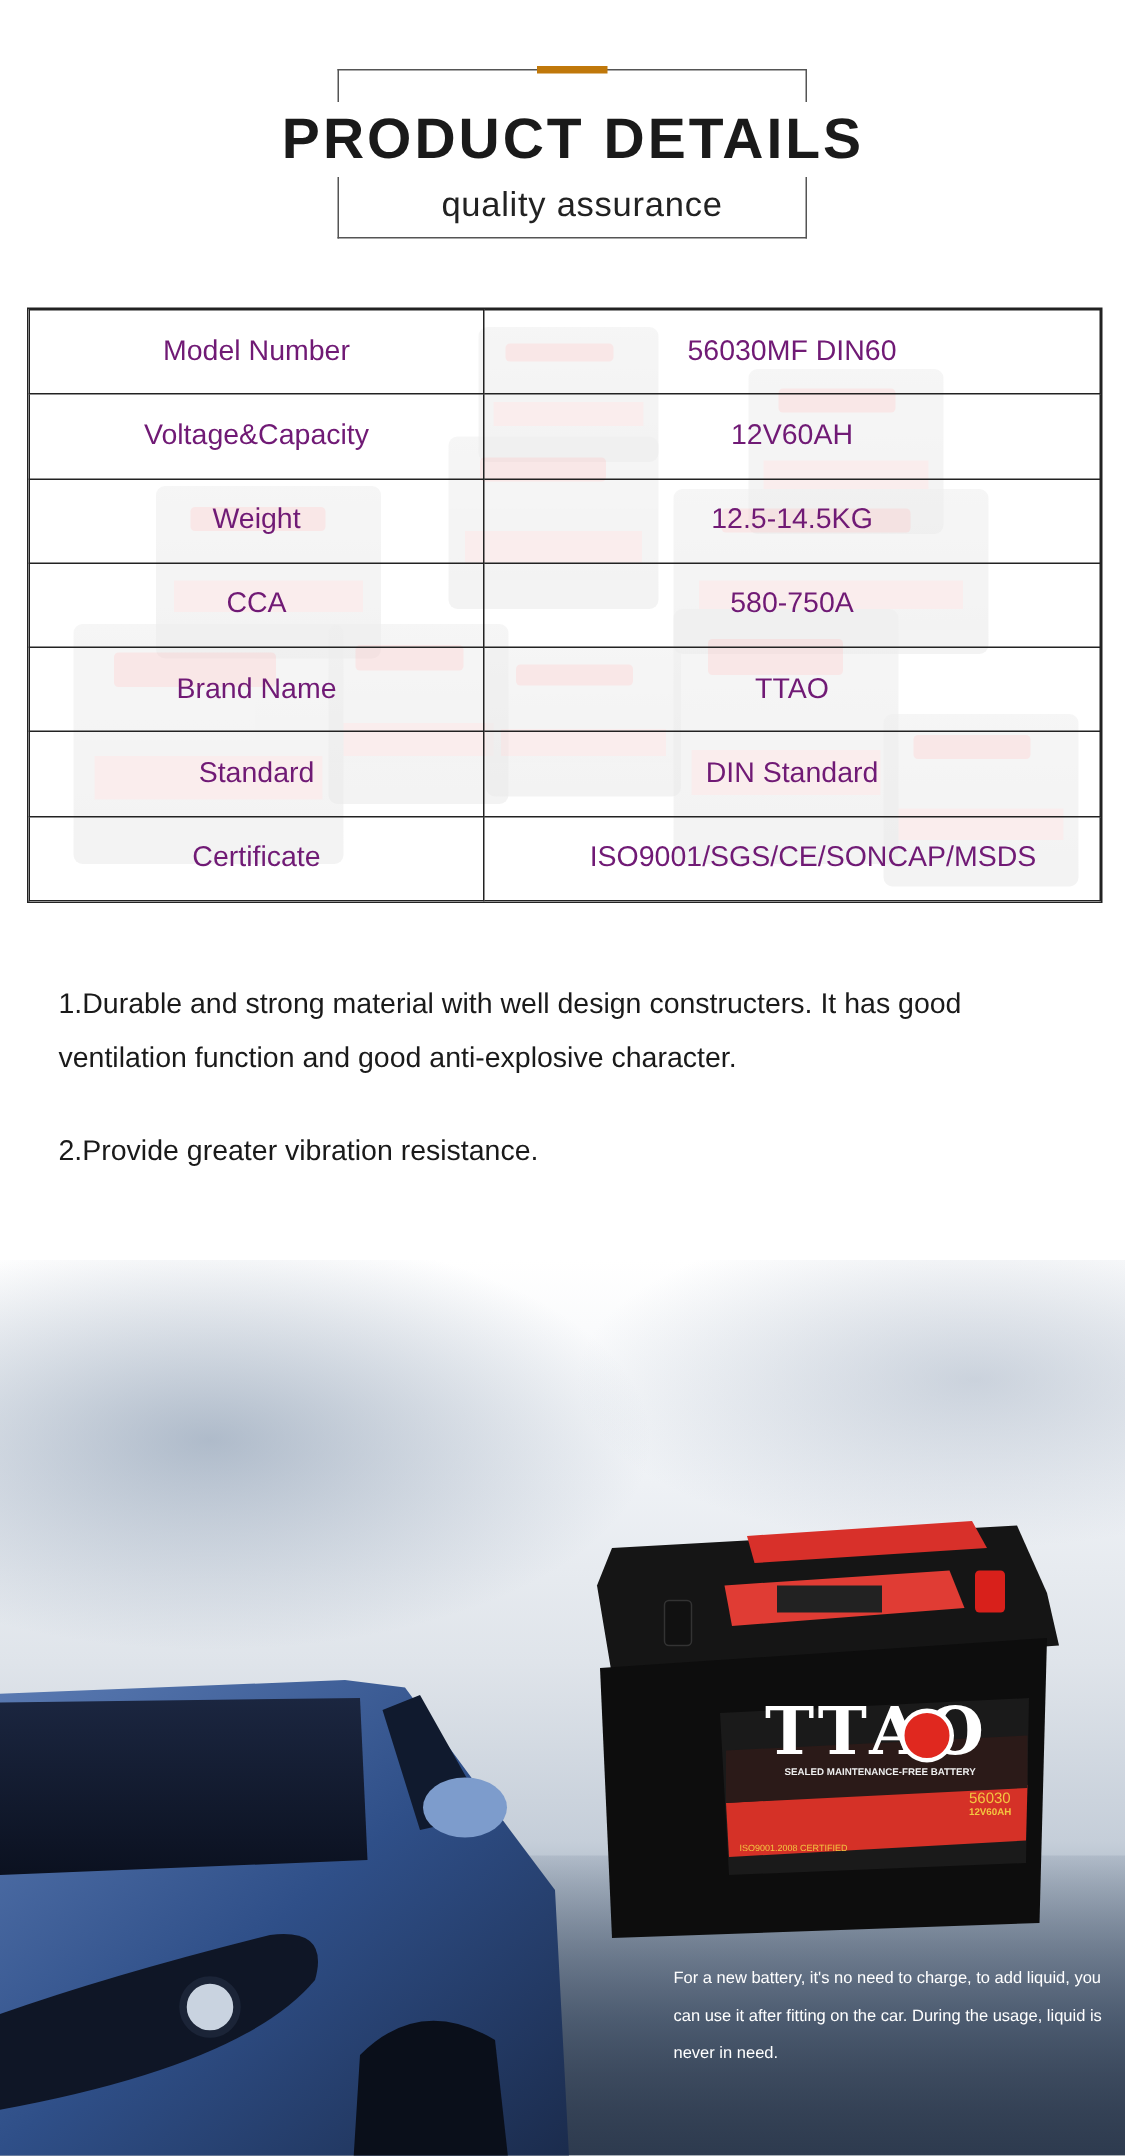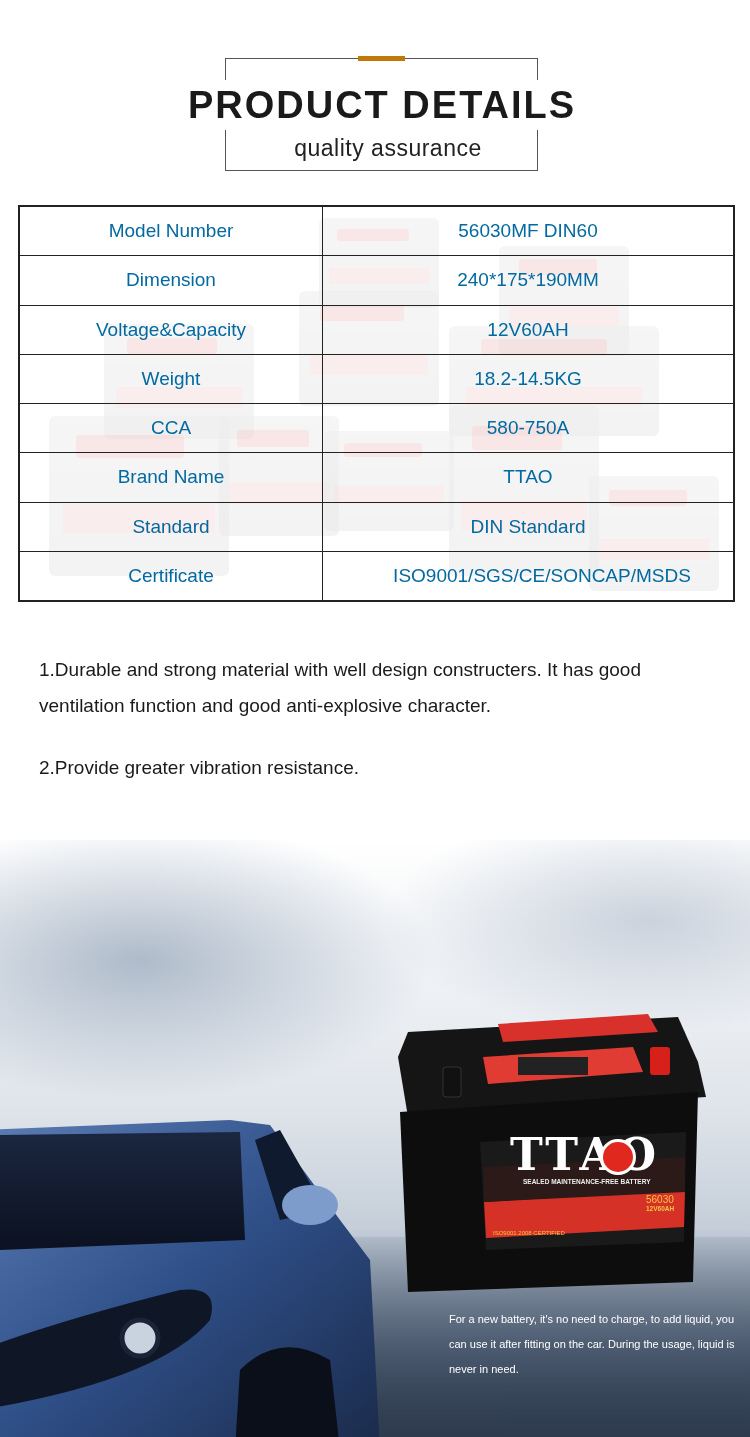--- a/index.html
+++ b/index.html
@@ -1,38 +1,38 @@
 <!DOCTYPE html>
 <html><head>
 <meta charset="utf-8">
 <style>
   * { margin:0; padding:0; box-sizing:border-box; }
   html, body { width:750px; height:1437px; background:#fff; overflow:hidden; }
   body { position:relative; font-family:"Liberation Sans", sans-serif; color:#1a1a1a; }
 
   
-  .hdr { position:absolute; left:0; top:0; width:750px; height:190px;margin-top:12px; }
+  .hdr { position:absolute; left:0; top:0; width:750px; height:190px; }
   .hdr .frame-top { position:absolute; left:225px; top:46px; width:313px; height:1px; background:#555; }
   .hdr .frame-l1 { position:absolute; left:225px; top:46px; width:1px; height:22px; background:#555; }
   .hdr .frame-r1 { position:absolute; left:537px; top:46px; width:1px; height:22px; background:#555; }
   .hdr .frame-l2 { position:absolute; left:225px; top:118px; width:1px; height:41px; background:#555; }
   .hdr .frame-r2 { position:absolute; left:537px; top:118px; width:1px; height:41px; background:#555; }
   .hdr .frame-bot { position:absolute; left:225px; top:158px; width:313px; height:1px; background:#555; }
   .hdr .accent { position:absolute; left:358px; top:44px; width:47px; height:5px; background:#c0780a; }
   .hdr .title { position:absolute; left:0; top:72px; width:764px; text-align:center; font-size:38px; font-weight:bold; letter-spacing:2px; color:#1a1a1a; }
   .hdr .sub { position:absolute; left:0; top:123px; width:776px; text-align:center; font-size:23px; color:#222; letter-spacing:0.5px; }
 
   
   .spec { position:absolute; left:18px; top:205px; width:717px; height:397px; border:1px solid #222; overflow:hidden; }
   .spec .bg { position:absolute; inset:0; background:#fff; }
   .bat { position:absolute; background:linear-gradient(180deg,#d9d9d9,#cfcfcf); border-radius:6px; opacity:0.55; }
   .bat::before { content:""; position:absolute; left:15%; top:12%; width:60%; height:14%; background:#e8a0a0; border-radius:3px; }
   .bat::after { content:""; position:absolute; left:8%; top:55%; width:84%; height:18%; background:#eab7b7; }
   .spec table { position:absolute; inset:0; width:100%; height:100%; border-collapse:collapse; }
-  .spec td { border:1px solid #222; font-size:19px; color:#0369a1; text-align:center; height:44px; background:rgba(255,255,255,0.55); }
+  .spec td { border:1px solid #222; font-size:19px; color:#701a75; text-align:center; height:44px; background:rgba(255,255,255,0.55); }
   .spec td.k { width:303px; }
   .spec td.v { }
 
   
   .feat { position:absolute; left:39px; top:652px; width:690px; font-size:19px; line-height:36px; color:#1a1a1a; z-index:2; }
   .feat p { margin-bottom:26px; }
 
   
   .scene { position:absolute; left:0; top:840px; width:750px; height:597px;
     background:
@@ -74,30 +74,26 @@
     <div class="bat" style="left:430px;top:200px;width:150px;height:170px;"></div>
     <div class="bat" style="left:570px;top:270px;width:130px;height:115px;"></div>
   </div>
   <table>
     <tbody>
       <tr>
           <td class="k">Model Number</td>
           <td class="v">56030MF DIN60</td>
         </tr>
       <tr>
-          <td class="k">Dimension</td>
-          <td class="v">240*175*190MM</td>
-        </tr>
-      <tr>
           <td class="k">Voltage&amp;Capacity</td>
           <td class="v">12V60AH</td>
         </tr>
       <tr>
           <td class="k">Weight</td>
-          <td class="v">18.2-14.5KG</td>
+          <td class="v">12.5-14.5KG</td>
         </tr>
       <tr>
           <td class="k">CCA</td>
           <td class="v">580-750A</td>
         </tr>
       <tr>
           <td class="k">Brand Name</td>
           <td class="v">TTAO</td>
         </tr>
       <tr>

